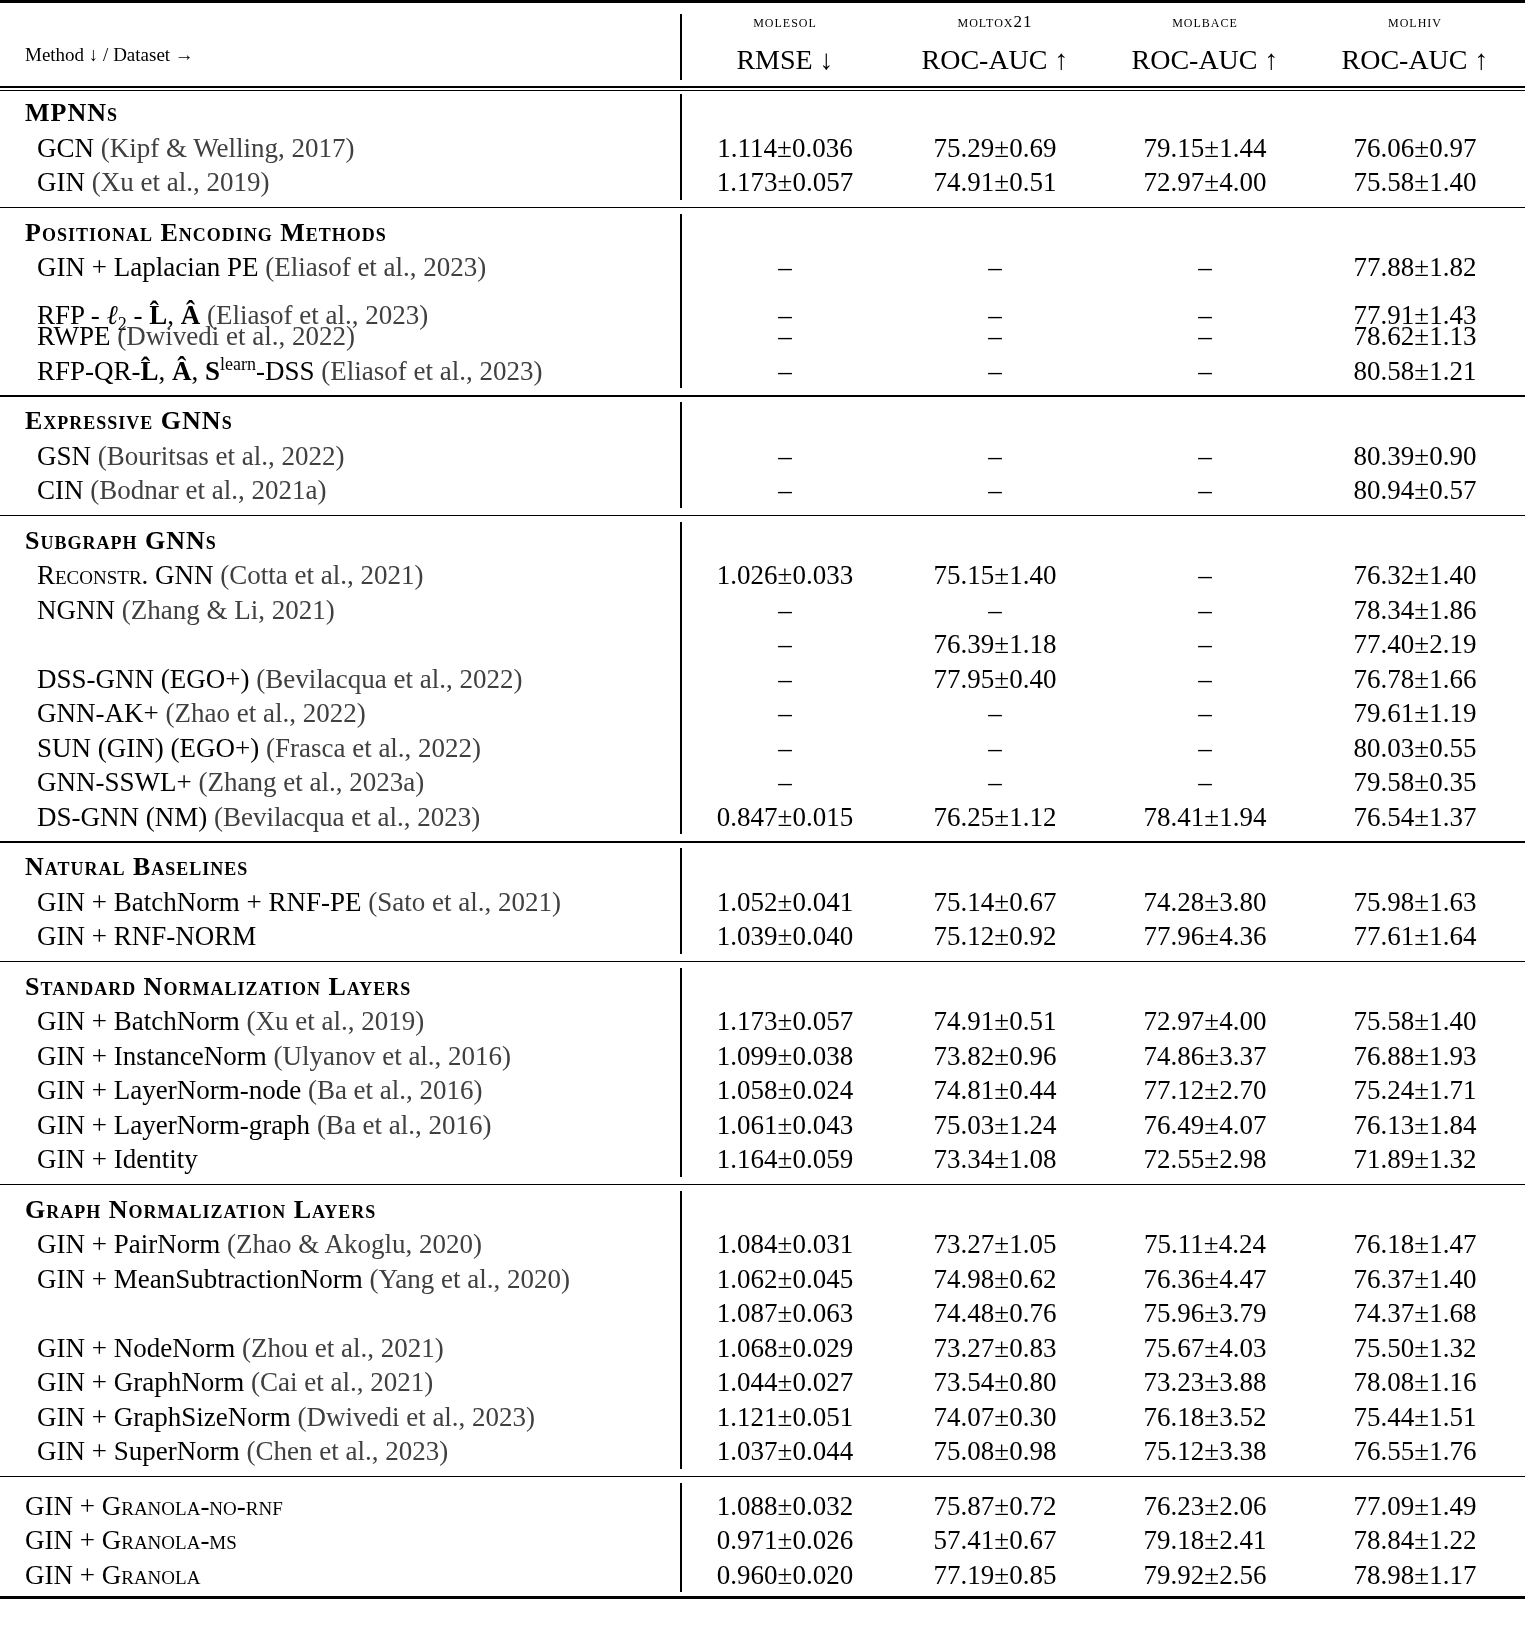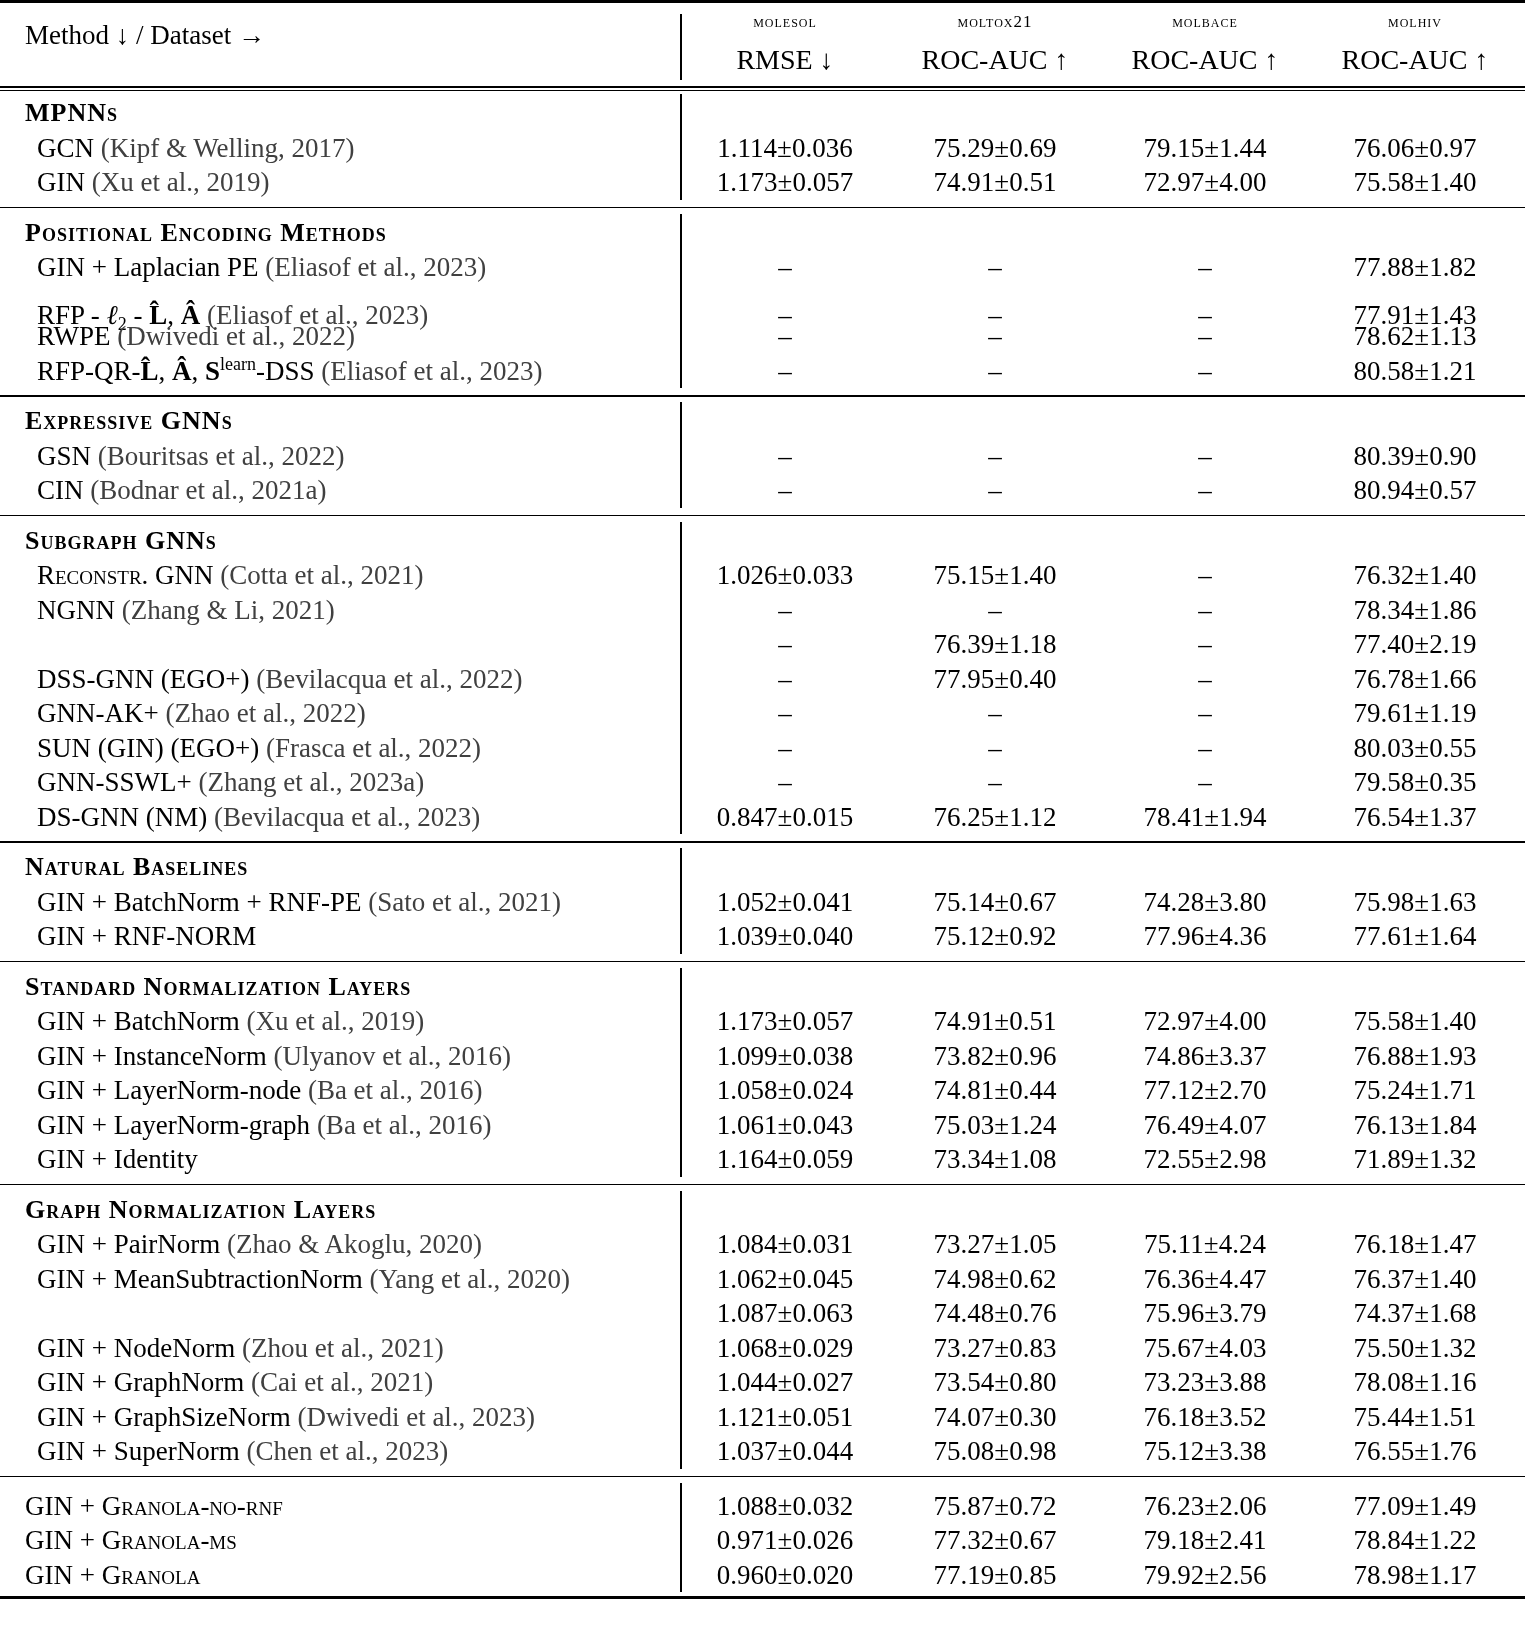--- a/index.html
+++ b/index.html
@@ -15,21 +15,21 @@
   .rule-light { position: absolute; left: 0; width: 1525px; height: 2px; background: #000; }
   .vline { position: absolute; left: 680px; width: 1.5px; background: #000; }
   .row { position: absolute; left: 0; width: 1525px; height: 34px; font-size: 27px; line-height: 34px; white-space: nowrap; }
   .row .name { position: absolute; left: 37px; }
   .row .c { position: absolute; text-align: center; width: 210px; }
   .c0 { left: 680px; } .c1 { left: 890px; } .c2 { left: 1100px; } .c3 { left: 1310px; }
   .cite { color: #404040; }
   .section { position: absolute; left: 25px; font-size: 26px; font-weight: bold; font-variant: small-caps; letter-spacing: 1px; line-height: 34px; }
   .hdr-top { position: absolute; font-size: 17px; font-variant: small-caps; text-align: center; width: 210px; top: 12px; letter-spacing: 1px; }
   .hdr-bot { position: absolute; font-size: 28px; text-align: center; width: 210px; top: 44px; }
-  .hdr-left { position: absolute; left: 25px; top: 20px; font-size: 27px; }
+  .hdr-left { position: absolute; left: 25px; top: 44px; font-size: 19px; }
   .sc { font-variant: small-caps; }
   .bold { font-weight: bold; }
   sup { font-size: 18px; vertical-align: 10px; line-height: 0; }
   sub { font-size: 18px; vertical-align: -6px; line-height: 0; }
 </style>
 </head>
 <body>
 
 <div id="tbl">
 
@@ -280,21 +280,21 @@
       <div class="row" style="top: 1488.5px;">
         <span class="name" style="left: 25px;">GIN + <span class="sc">Granola-no-rnf</span></span>
         <span class="c c0">1.088±0.032</span>
         <span class="c c1">75.87±0.72</span>
         <span class="c c2">76.23±2.06</span>
         <span class="c c3">77.09±1.49</span>
       </div>
       <div class="row" style="top: 1523px;">
         <span class="name" style="left: 25px;">GIN + <span class="sc">Granola-ms</span></span>
         <span class="c c0">0.971±0.026</span>
-        <span class="c c1">77.32±0.67</span>
+        <span class="c c1">57.41±0.67</span>
         <span class="c c2">79.18±2.41</span>
         <span class="c c3">78.84±1.22</span>
       </div>
       <div class="row" style="top: 1557.5px;">
         <span class="name" style="left: 25px;">GIN + <span class="sc">Granola</span></span>
         <span class="c c0">0.960±0.020</span>
         <span class="c c1">77.19±0.85</span>
         <span class="c c2">79.92±2.56</span>
         <span class="c c3">78.98±1.17</span>
       </div>

